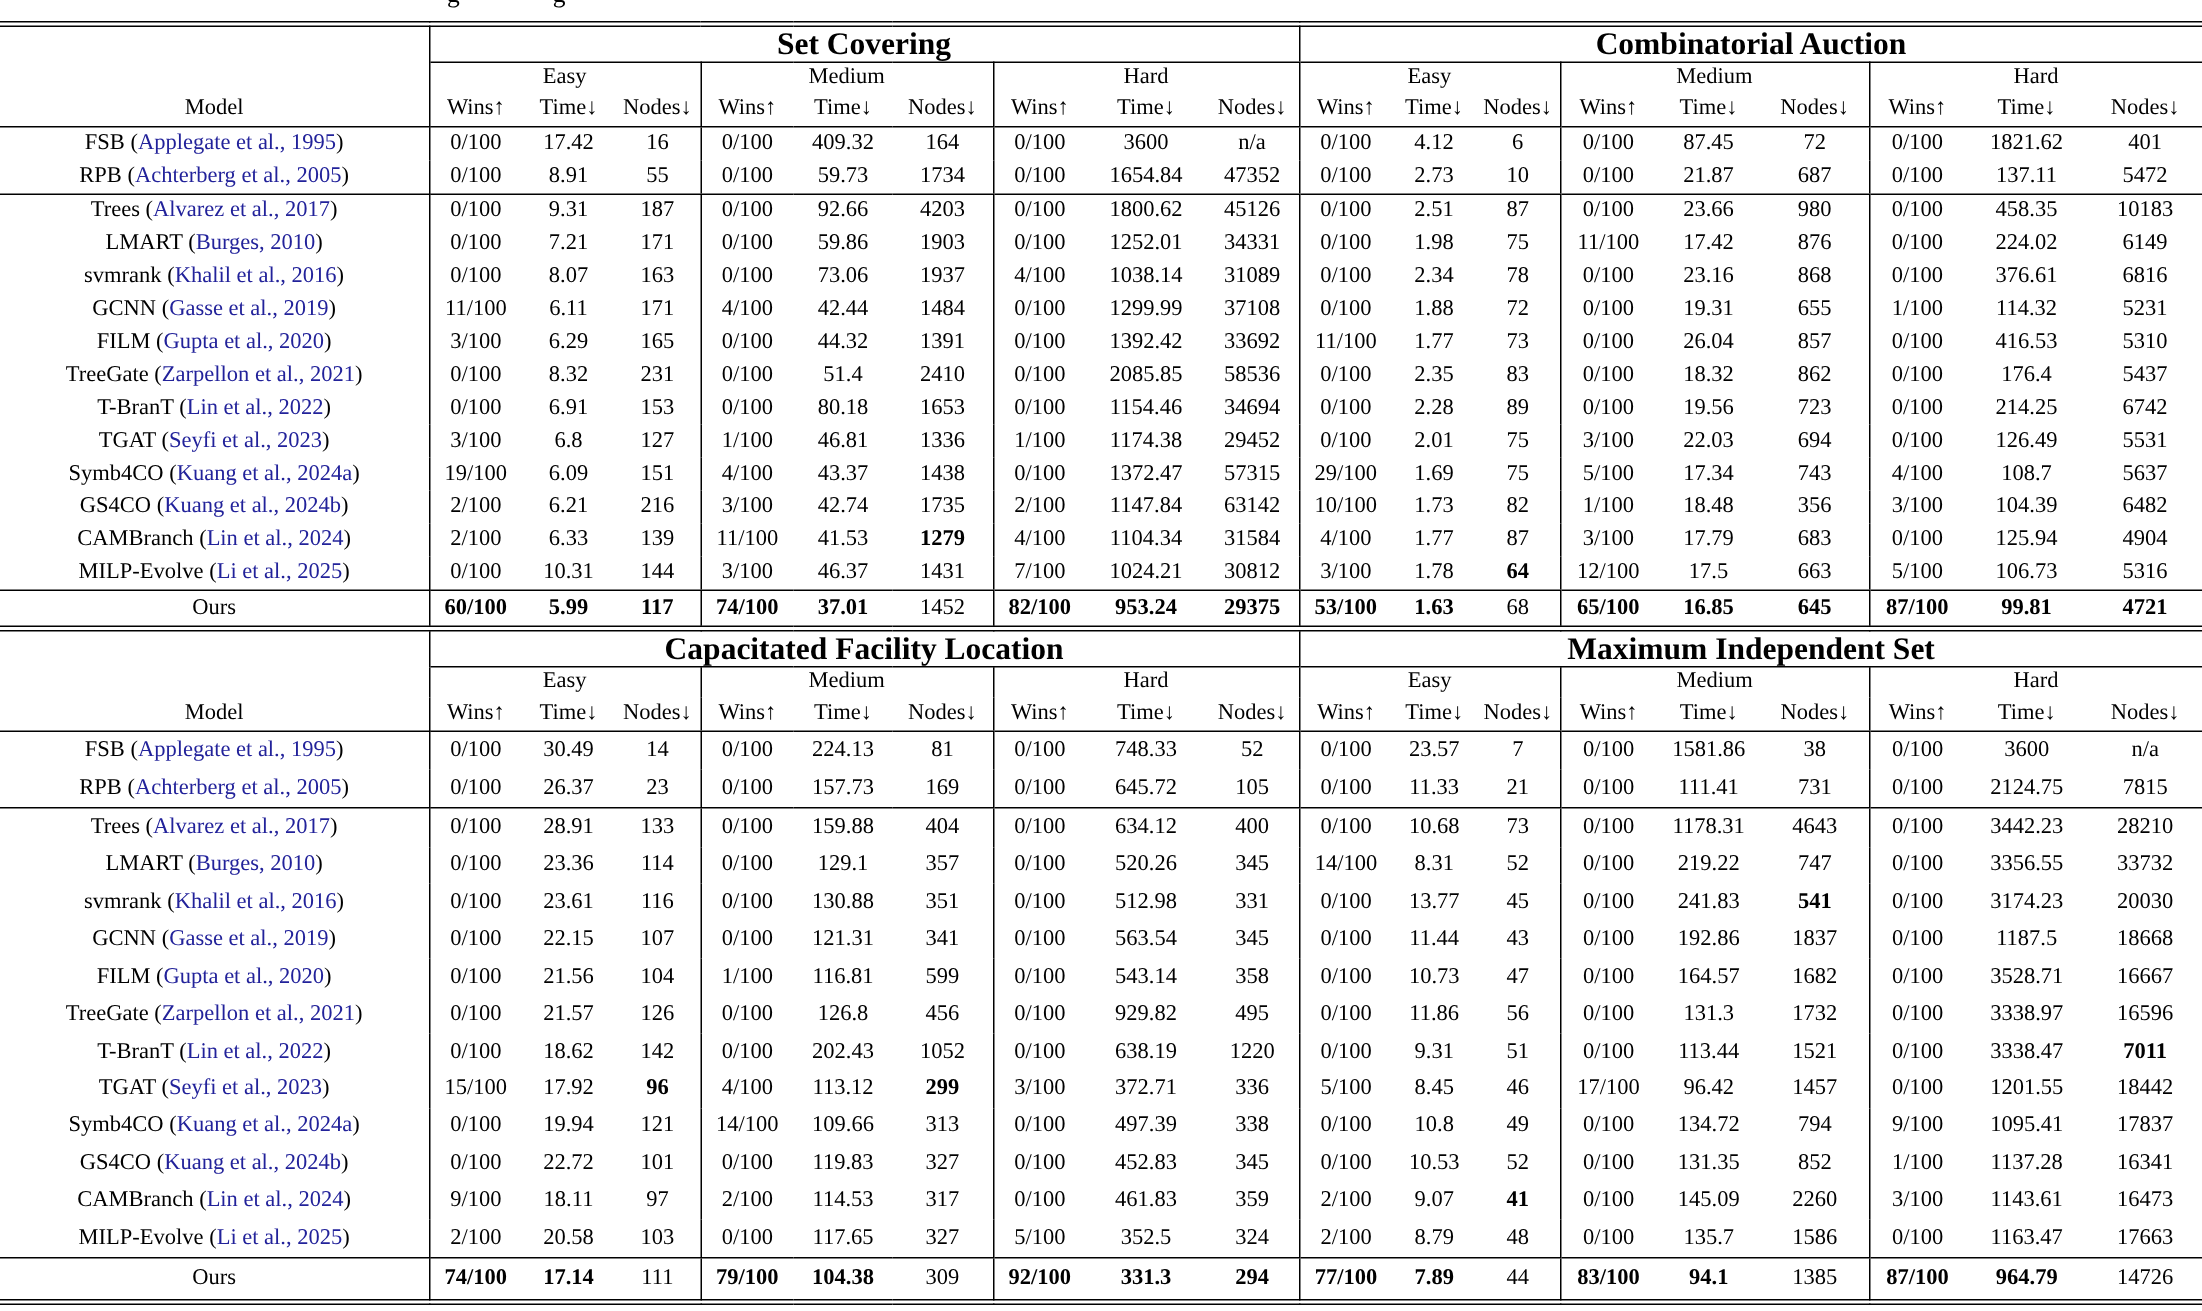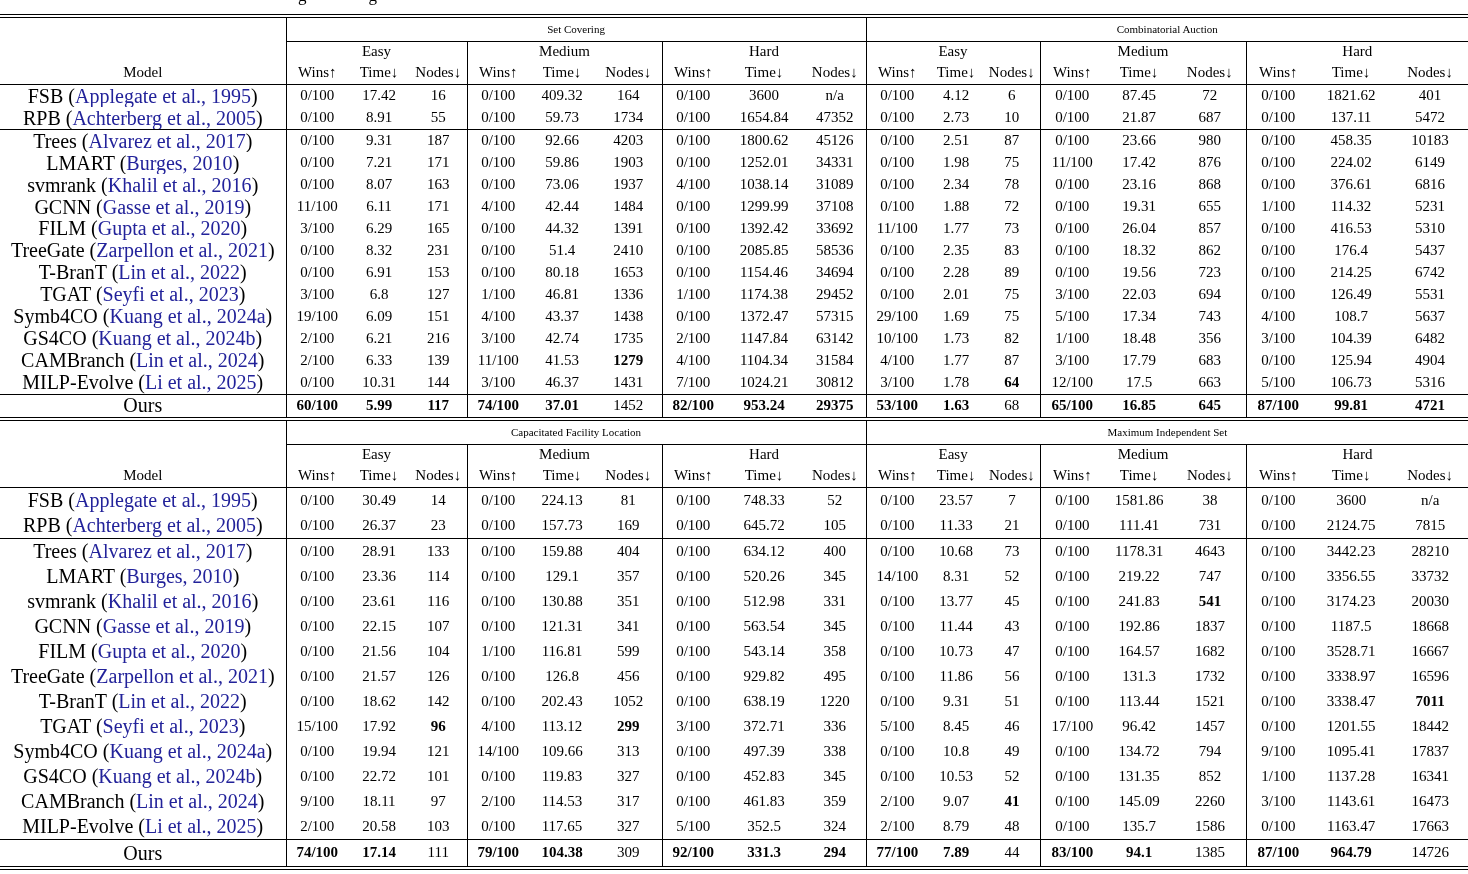--- a/index.html
+++ b/index.html
@@ -21,27 +21,27 @@
   }
   table.results.second { border-top:none; }
   th, td {
     padding:0 2px; margin:0; text-align:center; vertical-align:middle;
     font-weight:normal; font-size:15px; line-height:1.04;
     white-space:nowrap; overflow:hidden;
   }
   thead tr.r1 th { height:23px; }
   thead tr.r2 th { height:20px; font-size:15px; }
   thead tr.r3 th { height:22px; border-bottom:1px solid #000; }
-  .sec-title { font-weight:normal; font-size:11px; border-bottom:1px solid #000;margin-top:32px; }
+  .sec-title { font-weight:bold; font-size:21px; border-bottom:1px solid #000;margin-top:32px; }
   .mcol { border-right:1px solid #000; }
   .gs { border-left:1px solid #000; }
   tr.rule td { border-bottom:1px solid #000; }
   .b { font-weight:bold; }
   .cite { color:#22229a; cursor:pointer; }
-  td.model-cell { font-size:20px; }
+  td.model-cell { font-size:15px; }
   #tbl0 { height:407px; }
   #tbl1 { height:449px; }
 </style>
 </head>
 <body>
 
 <div class="page">
   <div class="caption-fragment"><span class="g1">g</span><span class="g2">g</span></div>
 
   <table class="results" id="tbl0">

